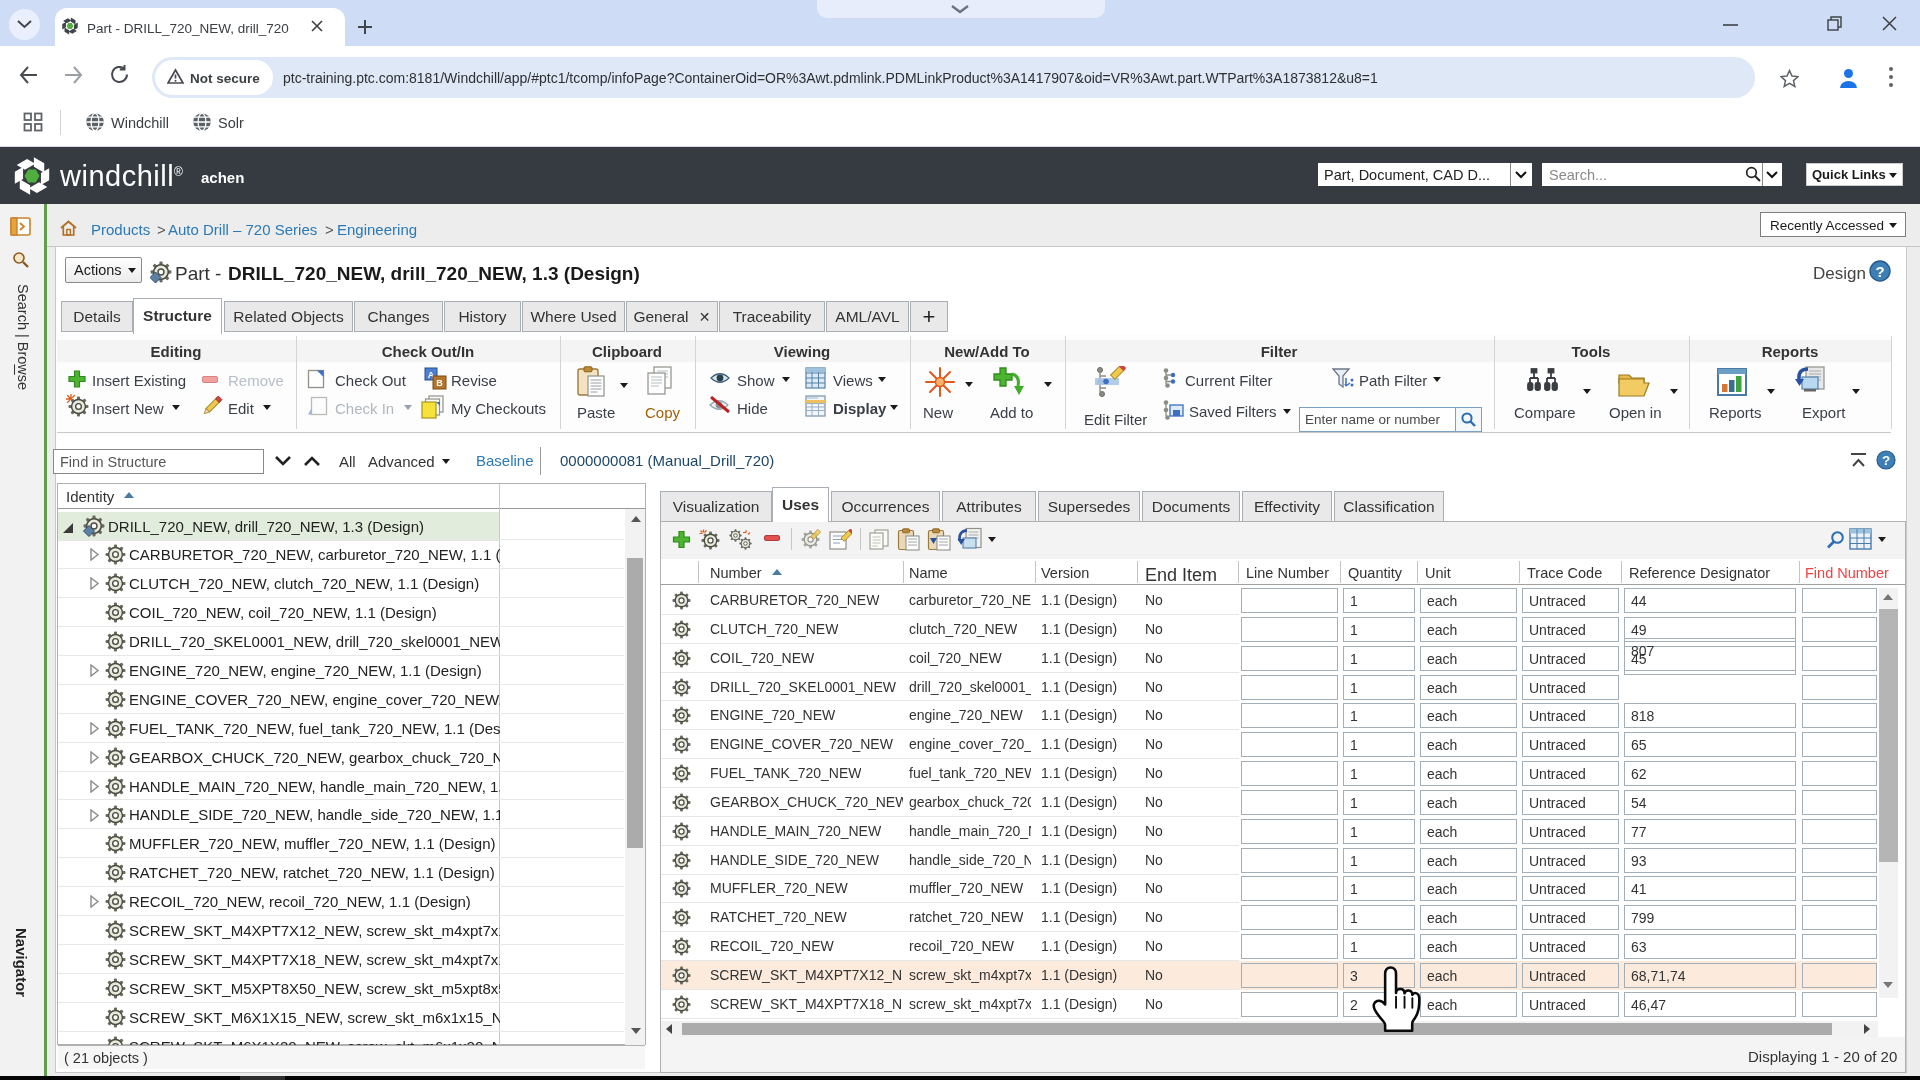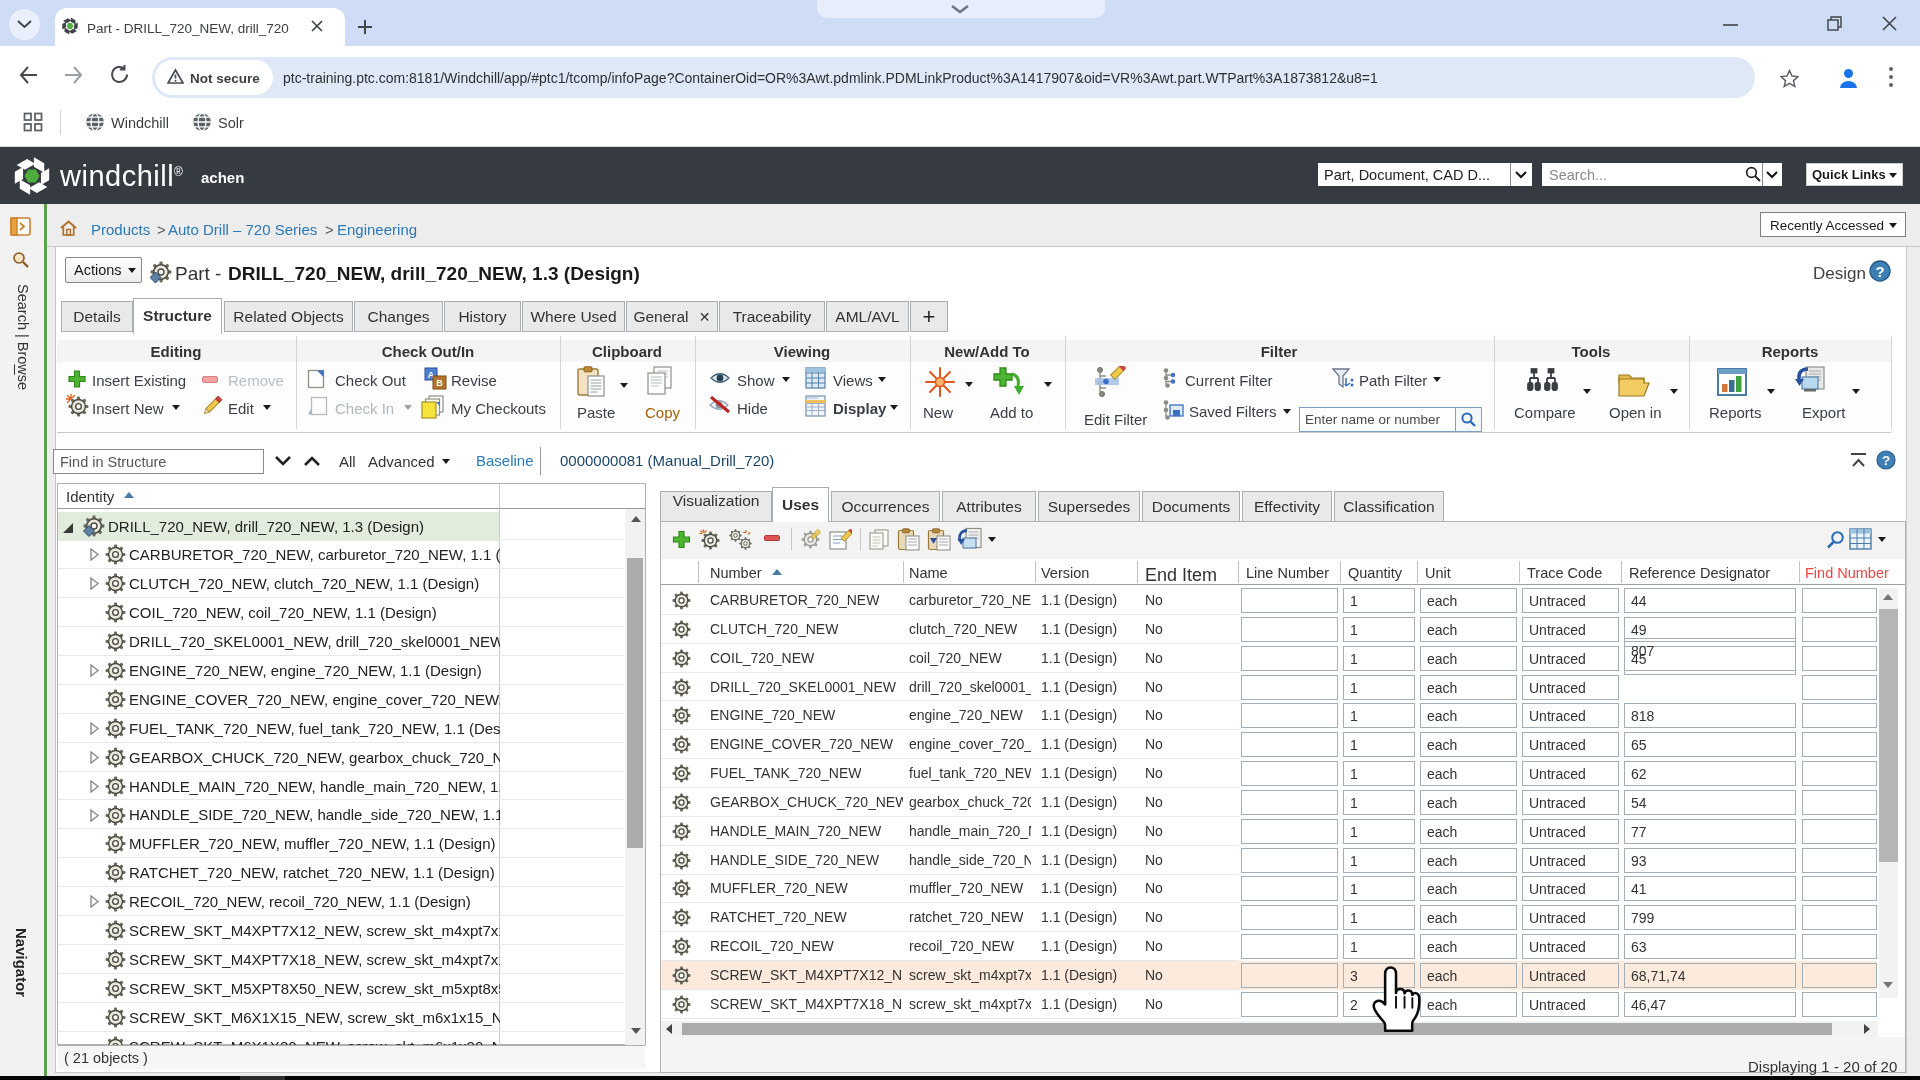--- a/index.html
+++ b/index.html
@@ -590,21 +590,21 @@
 <svg class="a" style="left:105px;top:1006.8px" width="21" height="21">
     <use href="#gear"></use>
   </svg>
 <div class="tx" style="left:129px;top:1009px;font-size:15px;color:#222;font-weight:normal;max-width:371px;overflow:hidden">SCREW_SKT_M6X1X15_NEW, screw_skt_m6x1x15_NEW,</div>
 <svg class="a" style="left:105px;top:1035.6999999999998px" width="21" height="21">
     <use href="#gear"></use>
   </svg>
 <div class="tx" style="left:129px;top:1038px;font-size:15px;color:#222;font-weight:normal;max-width:371px;overflow:hidden">SCREW_SKT_M6X1X20_NEW, screw_skt_m6x1x20_NEW,</div>
 <div class="a" style="left:58px;top:1045px;width:587px;height:24px;background:#f6f6f6;border-top:1px solid #b0b0b0"></div>
 <div class="tx" style="left:64px;top:1050px;font-size:14.5px;color:#333;font-weight:normal;">( 21 objects )</div>
-<div class="tab" style="left:660px;top:491px;width:112px;height:31px;">Visualization</div>
+<div class="tab" style="left:660px;top:491px;width:112px;height:31px;padding-top:6px">Visualization</div>
 <div class="tab tabx" style="left:772px;top:487px;width:57px;height:35px;padding-top:8px">Uses</div>
 <div class="tab" style="left:831px;top:491px;width:109px;height:31px;padding-top:6px">Occurrences</div>
 <div class="tab" style="left:942px;top:491px;width:94px;height:31px;padding-top:6px">Attributes</div>
 <div class="tab" style="left:1038px;top:491px;width:102px;height:31px;padding-top:6px">Supersedes</div>
 <div class="tab" style="left:1142px;top:491px;width:98px;height:31px;padding-top:6px">Documents</div>
 <div class="tab" style="left:1242px;top:491px;width:90px;height:31px;padding-top:6px">Effectivity</div>
 <div class="tab" style="left:1334px;top:491px;width:110px;height:31px;padding-top:6px">Classification</div>
 <div class="a" style="left:660px;top:521px;width:1246px;height:552px;background:#fff;border:1px solid #b0b0b0"></div>
 <div class="a" style="left:661px;top:522px;width:1244px;height:37px;background:#f3f3f3"></div>
 <svg class="a" style="left:672px;top:530px" width="19" height="19">
@@ -1043,18 +1043,18 @@
 <div class="a" style="left:1802px;top:992px;width:75px;height:25px;border:1px solid #a2aeb8;"></div>
 <div class="a" style="left:1879px;top:588px;width:19px;height:410px;background:#f2f2f2"></div>
 <div class="a" style="left:1883px;top:594px;width:0;height:0;border-left:5px solid transparent;border-right:5px solid transparent;border-bottom:6px solid #777"></div>
 <div class="a" style="left:1879px;top:609px;width:19px;height:253px;background:#b5b5b5"></div>
 <div class="a" style="left:1883px;top:982px;width:0;height:0;border-left:5px solid transparent;border-right:5px solid transparent;border-top:6px solid #777"></div>
 <div class="a" style="left:661px;top:1021px;width:1217px;height:16px;background:#f2f2f2"></div>
 <div class="a" style="left:666px;top:1024px;width:0;height:0;border-top:5px solid transparent;border-bottom:5px solid transparent;border-right:6px solid #444"></div>
 <div class="a" style="left:682px;top:1023px;width:1150px;height:12px;background:#ababab"></div>
 <div class="a" style="left:1864px;top:1024px;width:0;height:0;border-top:5px solid transparent;border-bottom:5px solid transparent;border-left:6px solid #444"></div>
 <div class="a" style="left:661px;top:1037px;width:1244px;height:35px;background:#f4f4f4"></div>
-<div class="tx" style="left:1748px;top:1048px;font-size:15px;color:#333;font-weight:normal;margin-top:10px;">Displaying 1 - 20 of 20</div>
+<div class="tx" style="left:1748px;top:1048px;font-size:15px;color:#333;font-weight:normal;">Displaying 1 - 20 of 20</div>
 <svg class="a" style="left:1369px;top:961px" width="56" height="72" viewBox="0 0 56 72">
     <g transform="scale(1.70)">
       <path d="M9.5,41 V37.8 C9.5,37 9.1,36.2 8.3,35.3 C6.6,33.4 4.4,30.7 3.4,28.7 C2.2,26.3 2.8,24.2 4.8,23.5 C6.4,23 8.1,23.8 9.5,25.6 L9.5,7.5 C9.5,5.2 10.8,3.8 12.7,3.8 C14.6,3.8 15.9,5.2 15.9,7.5 V18.8 C15.9,17.4 17,16.5 18.4,16.5 C19.8,16.5 20.8,17.5 20.9,19 C21.2,17.9 22.1,17.3 23.3,17.4 C24.6,17.5 25.4,18.4 25.5,19.9 C25.9,19.1 26.7,18.7 27.6,18.9 C29,19.2 29.6,20.4 29.6,22.6 C29.6,26.2 29.2,28.9 28.4,30.9 C27.7,32.7 26.8,34 26.1,34.9 C25.6,35.5 25.4,36.2 25.4,37 V41 Z" fill="#fff" stroke="#0a0a0a" stroke-width="1.5" stroke-linejoin="round"></path>
       <path d="M15.9,21 V27.5 M20.9,21 V27.5 M25.5,21.8 V27.5" stroke="#0a0a0a" stroke-width="1.1" fill="none" stroke-linecap="round"></path>
     </g>
   </svg>
 </body></html>

